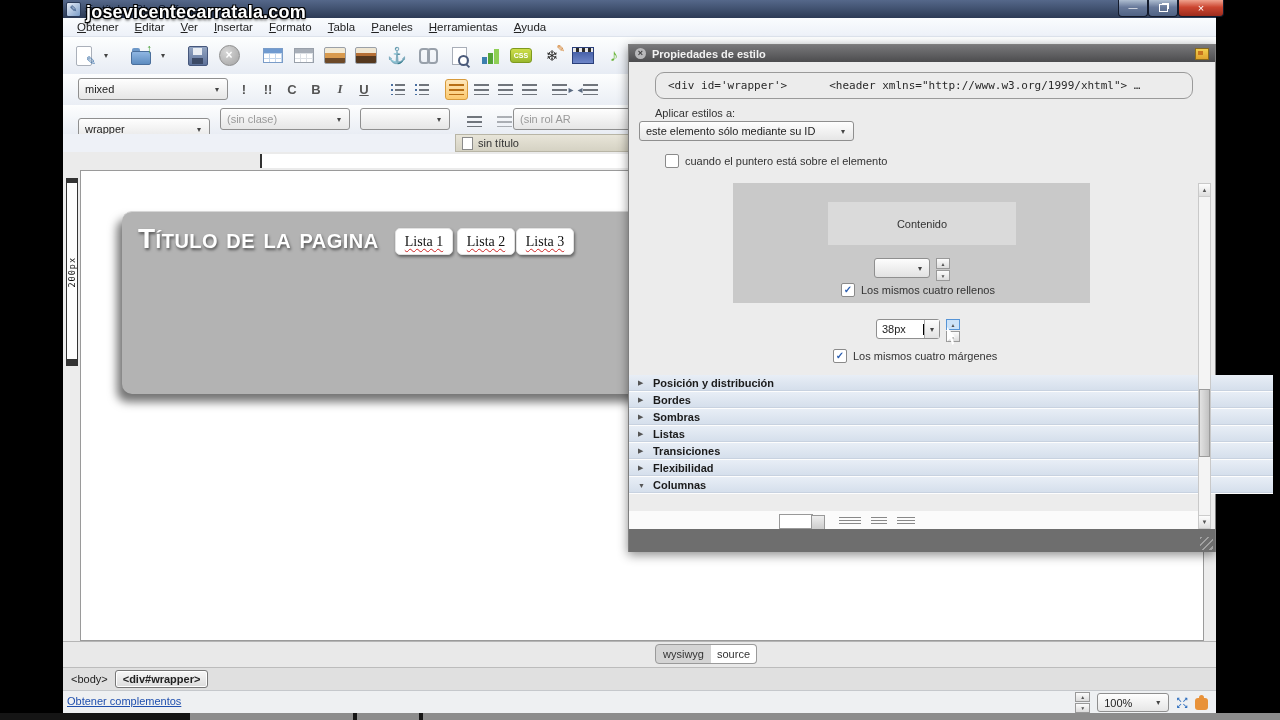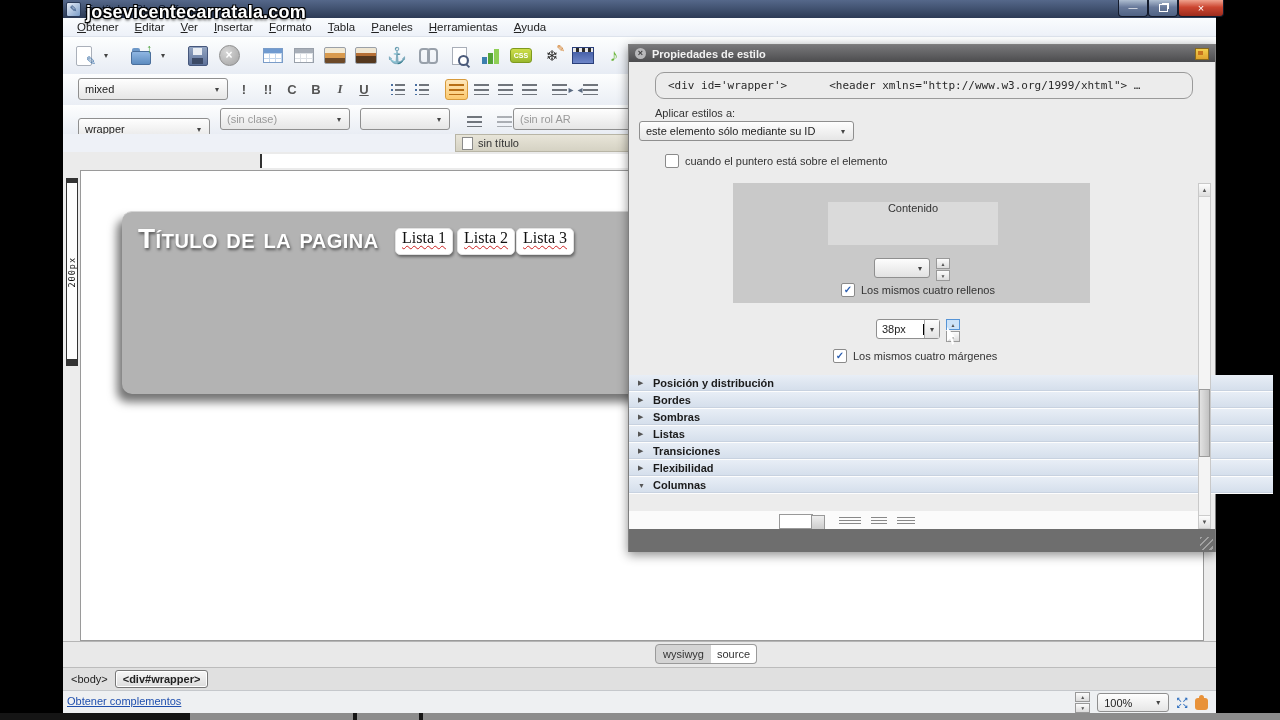--- a/index.html
+++ b/index.html
@@ -123,22 +123,22 @@
   #vruler span{writing-mode:vertical-rl;transform:rotate(180deg);font-family:"DejaVu Sans Mono",monospace;
     font-size:8.5px;color:#111;letter-spacing:1px;}
   #herobox{position:absolute;left:59px;top:41px;width:700px;height:182px;background:#b3b3b3;
     border-radius:10px;border-top:1px solid #d6d6d6;
     box-shadow:-5px 8px 10px rgba(0,0,0,.55);}
   #herotitle{position:absolute;left:75px;top:53px;font-size:28px;font-weight:bold;
     font-variant:small-caps;color:#fff;letter-spacing:.5px;
     text-shadow:1px 2px 3px rgba(0,0,0,.55);}
   .navbtn{position:absolute;top:58px;width:56px;height:25px;background:#fff;border-radius:5px;
     border:1px solid #e2e2e2;box-shadow:1px 2px 3px rgba(0,0,0,.45);
-    display:flex;align-items:flex-start;justify-content:center;
-    font-family:"Liberation Serif",serif;font-size:16px;color:#111;}
+    display:flex;align-items:center;justify-content:center;
+    font-family:"Liberation Serif",serif;font-size:14px;color:#111;}
   .navbtn span{text-decoration-line:underline;text-decoration-style:wavy;
     text-decoration-color:#cc2222;text-decoration-thickness:1px;text-underline-offset:2px;}
   
   #viewbar{left:63px;top:641px;width:1153px;height:26px;background:#e9e9e9;border-top:1px solid #b5b5b5;}
   .viewbtn{position:absolute;top:3px;height:20px;display:flex;align-items:center;justify-content:center;
     font-size:11px;color:#333;border:1px solid #9a9a9a;box-sizing:border-box;}
   #btn-wysiwyg{left:529px;width:57px;background:#d4d4d4;border-radius:4px 0 0 4px;}
   #btn-source{left:585px;width:46px;background:#fff;border-left:none;border-radius:0 4px 4px 0;}
   #crumbbar{left:63px;top:667px;width:1153px;height:23px;background:#e0e0e0;border-top:1px solid #bcbcbc;
     display:flex;align-items:center;gap:7px;padding-left:8px;box-sizing:border-box;font-size:11px;}
@@ -171,22 +171,22 @@
   .dockicon::before{content:"";position:absolute;left:2px;top:2px;width:5px;height:4px;background:#c8741e;}
   #codebox{position:absolute;left:26px;top:27px;width:538px;height:27px;border:1px solid #9a9a9a;
     border-radius:9px;font-family:"DejaVu Sans Mono",monospace;font-size:11px;color:#2a2a2a;
     display:flex;align-items:center;padding:0 12px;box-sizing:border-box;white-space:pre;overflow:hidden;}
   #codebox .gap{display:inline-block;width:42px;}
   .plabel{position:absolute;font-size:11px;color:#333;}
   .cbrow{position:absolute;display:flex;align-items:center;gap:6px;font-size:11px;color:#333;}
   .cb{width:12px;height:12px;background:#fff;border:1px solid #8a8a8a;border-radius:2px;
     font-size:10px;line-height:11px;text-align:center;color:#2a5db0;font-weight:bold;}
   #geobox{position:absolute;left:104px;top:138px;width:357px;height:120px;background:#c9c9c9;}
-  #contentbox{position:absolute;left:95px;top:19px;width:170px;height:43px;background:#dadada;
-    display:flex;justify-content:center;font-size:11px;color:#333;}
+  #contentbox{position:absolute;left:95px;top:19px;width:188px;height:43px;background:#dadada;
+    display:flex;align-items:center;justify-content:center;font-size:11px;color:#333;}
   .minicombo{position:absolute;height:20px;background:linear-gradient(#fdfdfd,#e2e2e2);
     border:1px solid #8f8f8f;border-radius:3px;display:flex;align-items:center;
     font-size:11px;padding:0 5px;box-sizing:border-box;}
   .minicombo .cval{flex:1;white-space:nowrap;overflow:hidden;}
   .spin2{position:absolute;display:flex;flex-direction:column;gap:1px;}
   .spin2 b{width:12px;height:9px;border:1px solid #999;background:linear-gradient(#fcfcfc,#dcdcdc);
     font-size:5px;color:#555;display:flex;align-items:center;justify-content:center;font-weight:normal;}
   .spin2 b.hot{background:#cde3f8;border-color:#5694d6;}
   #mcombo{left:247px;top:274px;width:64px;background:#fff;}
   #mcombo .arrbtn{width:14px;height:18px;margin-right:-5px;border-left:1px solid #aaa;

